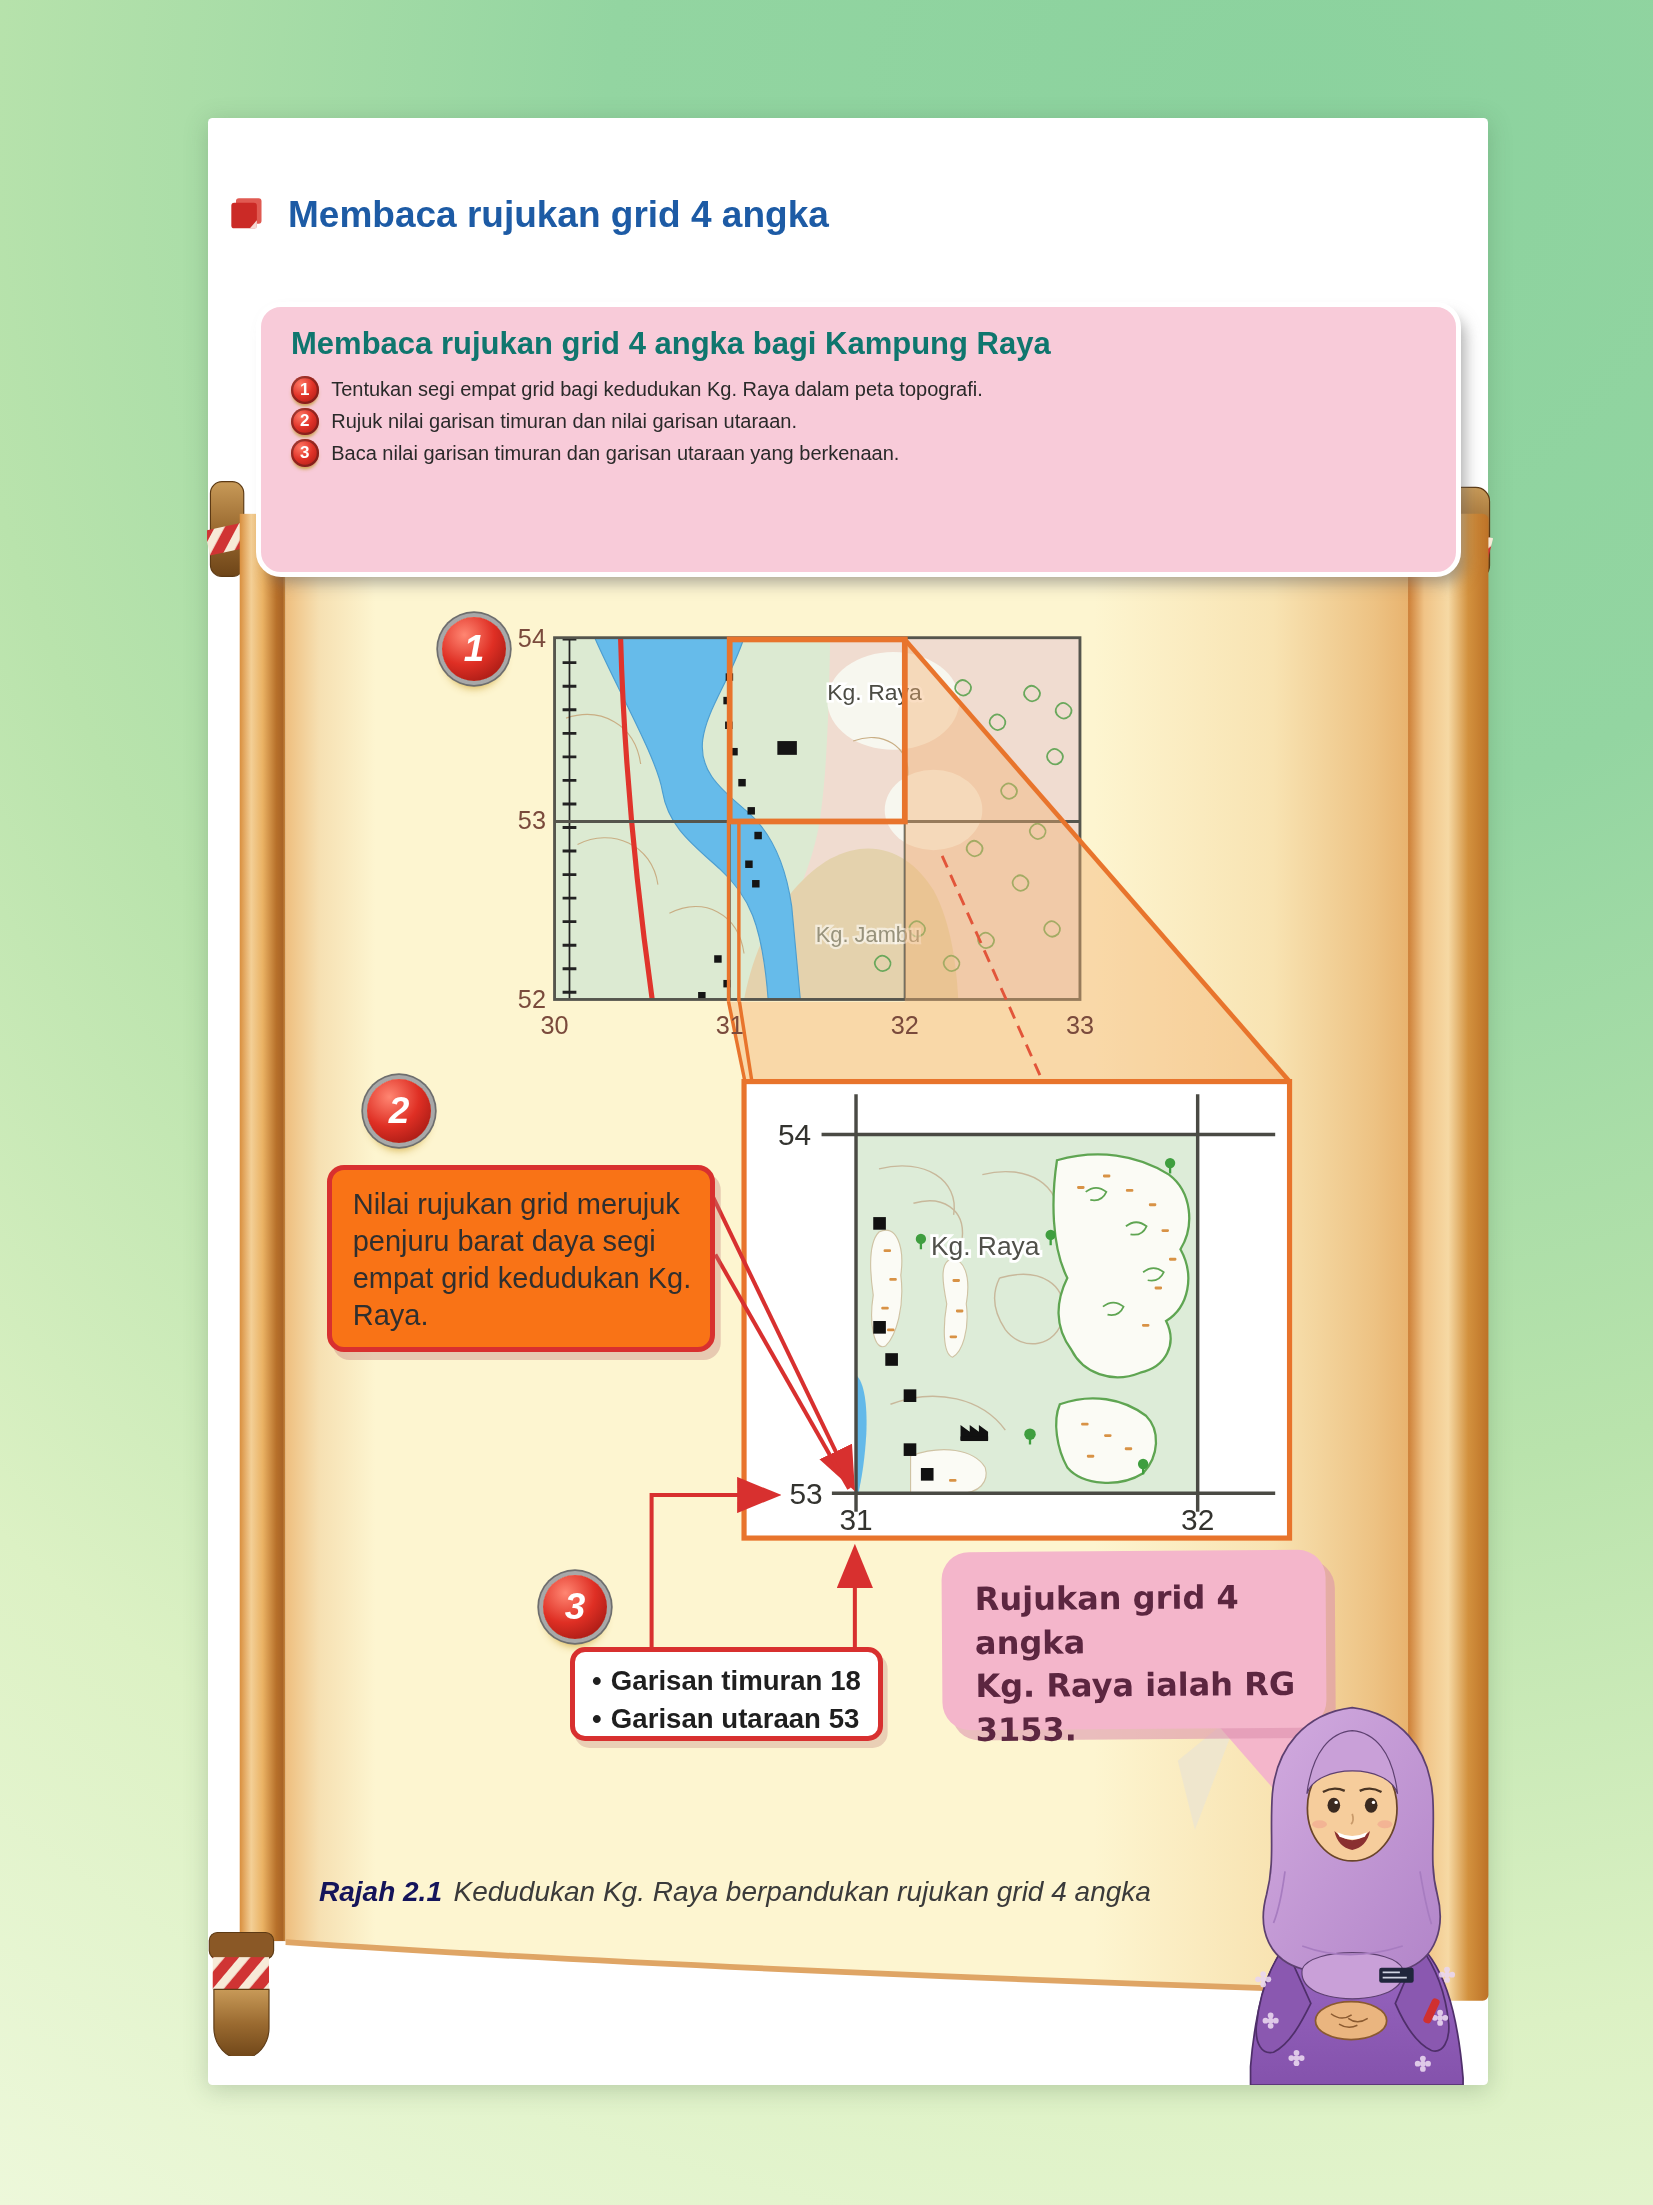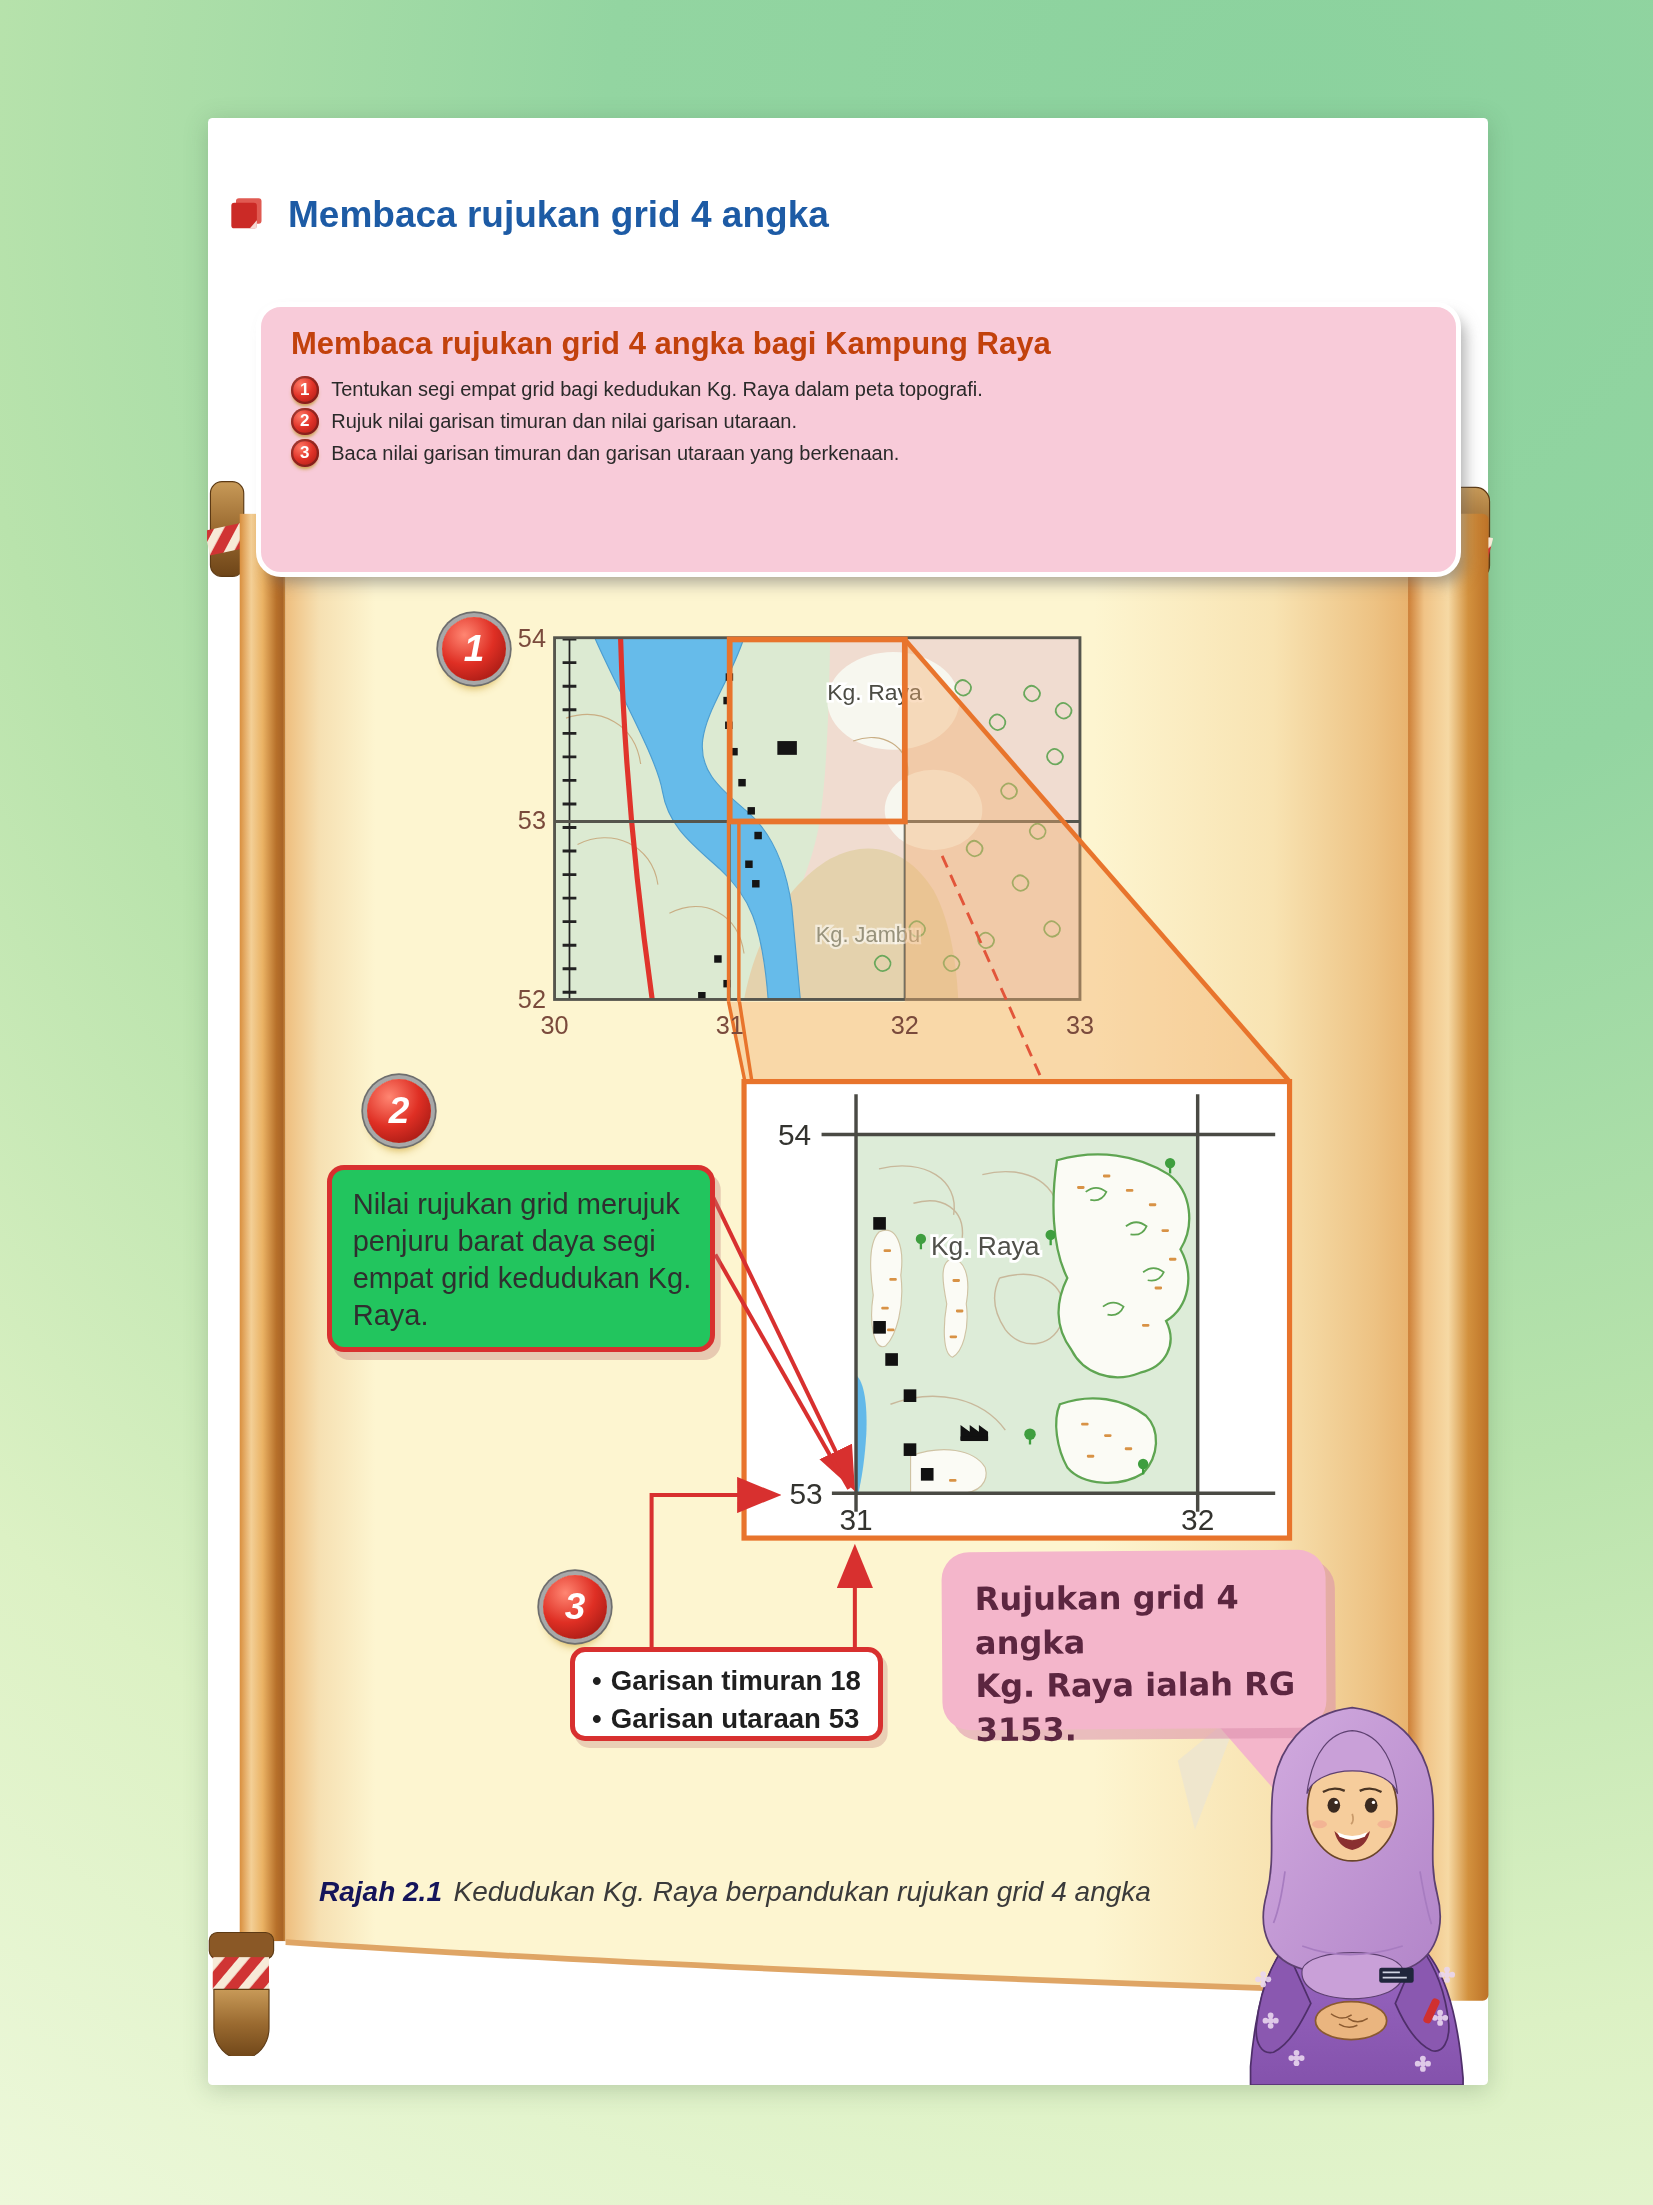--- a/index.html
+++ b/index.html
@@ -15,36 +15,36 @@
   svg{display:block;}
   .z2{z-index:2;} .z3{z-index:3;} .z6{z-index:6;}
   
   .title-row{left:229px;top:194px;display:flex;align-items:center;gap:23px;z-index:4;}
   .title-row h1{margin:0;font-size:37px;font-weight:bold;color:#1d5ba5;letter-spacing:0px;}
   
   .pinkbox{left:256px;top:302px;width:1205px;height:275px;background:#f8cbd9;border:5.2px solid #ffffff;
            border-radius:25px;box-sizing:border-box;z-index:4;
            box-shadow:8px 10.3px 15px -4.6px rgba(105,105,105,.55);
            padding:17px 23px 0 30px;}
-  .pinkbox .hd{font-size:31px;font-weight:bold;color:#c2410c;margin:2.3px 0 13.8px 0;}
+  .pinkbox .hd{font-size:31px;font-weight:bold;color:#0f766e;margin:2.3px 0 13.8px 0;}
   .pinkbox .intro{font-size:30px;color:#2a2a2a;margin:0 0 9.2px 0;}
   .step{display:flex;align-items:center;gap:12.6px;margin:4px 0;}
   .step .txt{font-size:20px;color:#2a2a2a;}
   .ball{width:27.6px;height:27.6px;border-radius:50%;flex:0 0 auto;position:relative;
         background:radial-gradient(circle at 35% 30%, #ff7a66 0%, #e03228 45%, #9c1410 100%);
         box-shadow:inset 0 0 0 2.3px rgba(90,30,25,.55), 0 3.4px 3.4px -1.1px rgba(190,150,40,.8);
         color:#fff;font-weight:bold;font-size:17px;display:flex;align-items:center;justify-content:center;}
   
   .badge{width:64px;height:64px;border-radius:50%;z-index:5;position:absolute;
         background:radial-gradient(circle at 35% 28%, #ff8672 0%, #df2f24 48%, #8e120e 100%);
         box-shadow:0 0 0 4px #a8a8a8, 0 0 0 5.7px #6e6e6e, 0 9.2px 8px -2.3px rgba(210,170,60,.9);
         color:#fff;font-weight:bold;font-size:37px;display:flex;align-items:center;justify-content:center;
         font-style:italic;}
   
-  .callout{left:327px;top:1165px;width:388px;height:187px;background:#22c55e;border:5.2px solid #d8302f;
+  .callout{left:327px;top:1165px;width:388px;height:187px;background:#f97316;border:5.2px solid #d8302f;
            border-radius:17px;box-sizing:border-box;z-index:5;padding:16px 17px 0 20.7px;
            box-shadow:5.7px 8px 0 rgba(190,120,120,.35);}
   .callout .txt{font-size:29px;color:#2f2f2f;line-height:1.28;}
   .garisan{left:570px;top:1647px;width:313px;height:94px;background:#ffffff;border:5.2px solid #d8302f;
            border-radius:15px;box-sizing:border-box;z-index:5;padding:10.3px 0 0 17px;
            box-shadow:4.6px 6.9px 0 rgba(190,120,120,.3);}
   .garisan .row{font-size:27.6px;font-weight:bold;color:#1f1f1f;line-height:1.38;display:flex;gap:9.2px;}
   
   .bubble{left:942px;top:1551px;width:384px;height:178px;background:#f4b6cb;border-radius:27.6px;
           z-index:5;box-sizing:border-box;padding:26.4px 0 0 33px;transform:rotate(-.4deg);

